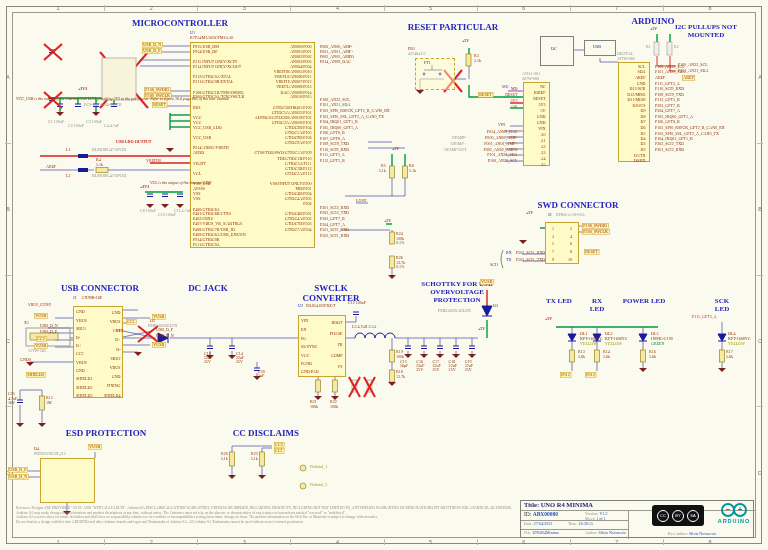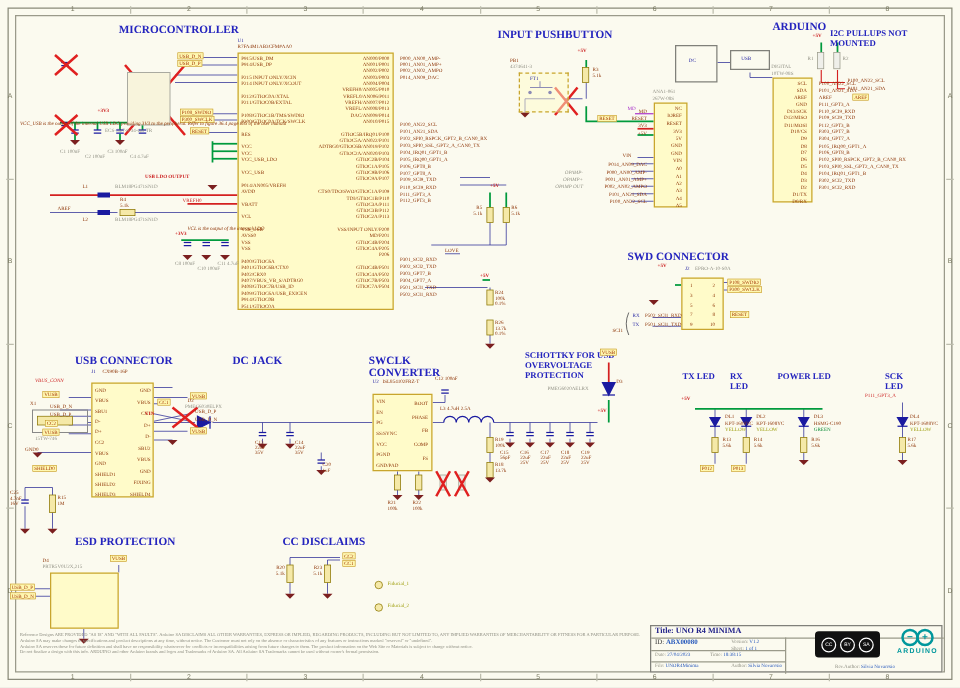--- a/index.html
+++ b/index.html
@@ -22,21 +22,21 @@
   .red{color:#CC2020}.pwr{color:#CC2020;font-weight:700}
   .grey{color:#8f8f83}.navy{color:#2020A0}.olive{color:#9a9a00}.grn{color:#00882e}
   .purp{color:#A428C8}.blue2{color:#2255BB}
   .ital{font-style:italic}
   .box{background:#FFF8B0;border:1px solid #C09020;padding:0 2px;color:#A03000}
   .wrap{white-space:normal;line-height:8.5px}
   .stack span{display:block}
   .ic{position:absolute;background:#FFFBC9;border:1px solid #C8A52E;box-sizing:border-box}
   .icd{background:rgba(255,251,201,.5);border-style:dashed}
   .outline{position:absolute;border:1px solid #80807a;box-sizing:border-box}
-  .title{position:absolute;color:#2424BE;font-weight:bold;font-size:9px;line-height:1.12;font-family:"Liberation Serif",serif}
+  .title{position:absolute;color:#2424BE;font-weight:bold;font-size:9px;line-height:1.12;text-align:center;font-family:"Liberation Serif",serif}
   .title.sm{font-size:7px}
   
   .tb{position:absolute;left:520px;top:500px;width:234px;height:38px;border:1px solid #80807a;box-sizing:border-box;background:#FBFAEF}
   .tb .line{position:absolute;background:#9a9a8a}
   .tbtxt{position:absolute;font-size:6.5px;color:#333;white-space:nowrap;font-family:"Liberation Serif",serif}
   .ccplate{position:absolute;left:652px;top:505px;width:52px;height:21px;background:#111;border-radius:3px;display:flex;align-items:center;justify-content:center;gap:3px}
   .ccplate i{width:10px;height:10px;border:1px solid #fff;border-radius:50%;color:#fff;font-style:normal;font-size:4px;line-height:10px;text-align:center;font-family:"Liberation Sans",sans-serif}
   .ard{position:absolute;left:712px;top:503px;width:44px;text-align:center;font-family:"Liberation Sans",sans-serif}
   .ard .rings{display:flex;justify-content:center}
   .ard .rings i{width:10px;height:10px;border:2.5px solid #00979C;border-radius:50%;font-style:normal;color:#00979C;font-size:8px;line-height:9px;text-align:center;font-weight:bold}
@@ -539,21 +539,21 @@
     </div>
   <div class="t pwr" style="left:384px;top:218px">+5V</div>
   <div class="t grey" style="left:48px;top:119px">C1 100nF</div>
   <div class="t grey" style="left:68px;top:123px">C2 100nF</div>
   <div class="t grey" style="left:86px;top:119px">C3 100nF</div>
   <div class="t grey" style="left:104px;top:123px">C4 4.7uF</div>
   <div class="t grey" style="left:140px;top:208px">C8 100nF</div>
   <div class="t grey" style="left:158px;top:212px">C10 100nF</div>
   <div class="t grey" style="left:174px;top:208px">C11 4.7uF</div>
 
-  <div class="title" style="left:398px;top:22px;width:110px">INPUT PUSHBUTTON</div>
+  <div class="title" style="left:398px;top:22px;width:110px">RESET PARTICULAR</div>
   <div class="ic icd" style="left:415px;top:58px;width:40px;height:32px"></div>
   <div class="t" style="left:408px;top:46px">PB1</div>
   <div class="t grey" style="left:408px;top:51px">4374641-3</div>
   <div class="t navy" style="left:424px;top:60px">FT1</div>
   <div class="t stack" style="left:474px;top:54px;line-height:9.5px">
       <span>R3</span>
       <span>5.1k</span>
     </div>
   <div class="t pwr" style="left:462px;top:38px">+5V</div>
   <div class="t box" style="left:478px;top:92px">RESET</div>
@@ -648,21 +648,21 @@
     </div>
 
   <div class="title sm" style="left:664px;top:24px;width:84px">I2C PULLUPS NOT MOUNTED</div>
   <div class="t pwr" style="left:650px;top:26px">+5V</div>
   <div class="t grey" style="left:646px;top:44px">R1</div>
   <div class="t grey" style="left:674px;top:44px">R2</div>
   <div class="t" style="left:678px;top:62px">P100_AN22_SCL</div>
   <div class="t" style="left:678px;top:68px">P101_AN21_SDA</div>
   <div class="t box" style="left:682px;top:75px">AREF</div>
 
-  <div class="title" style="left:502px;top:200px;width:120px">SWD CONNECTOR</div>
+  <div class="title" style="left:518px;top:200px;width:120px">SWD CONNECTOR</div>
   <div class="ic" style="left:545px;top:222px;width:34px;height:42px"></div>
   <div class="t navy" style="left:548px;top:212px">J2</div>
   <div class="t grey" style="left:556px;top:212px">EPRO-A-10-S0A</div>
   <div class="t stack" style="left:552px;top:225px;line-height:17px">
       <span>1</span>
       <span>3</span>
       <span>5</span>
       <span>7</span>
       <span>9</span>
     </div>

